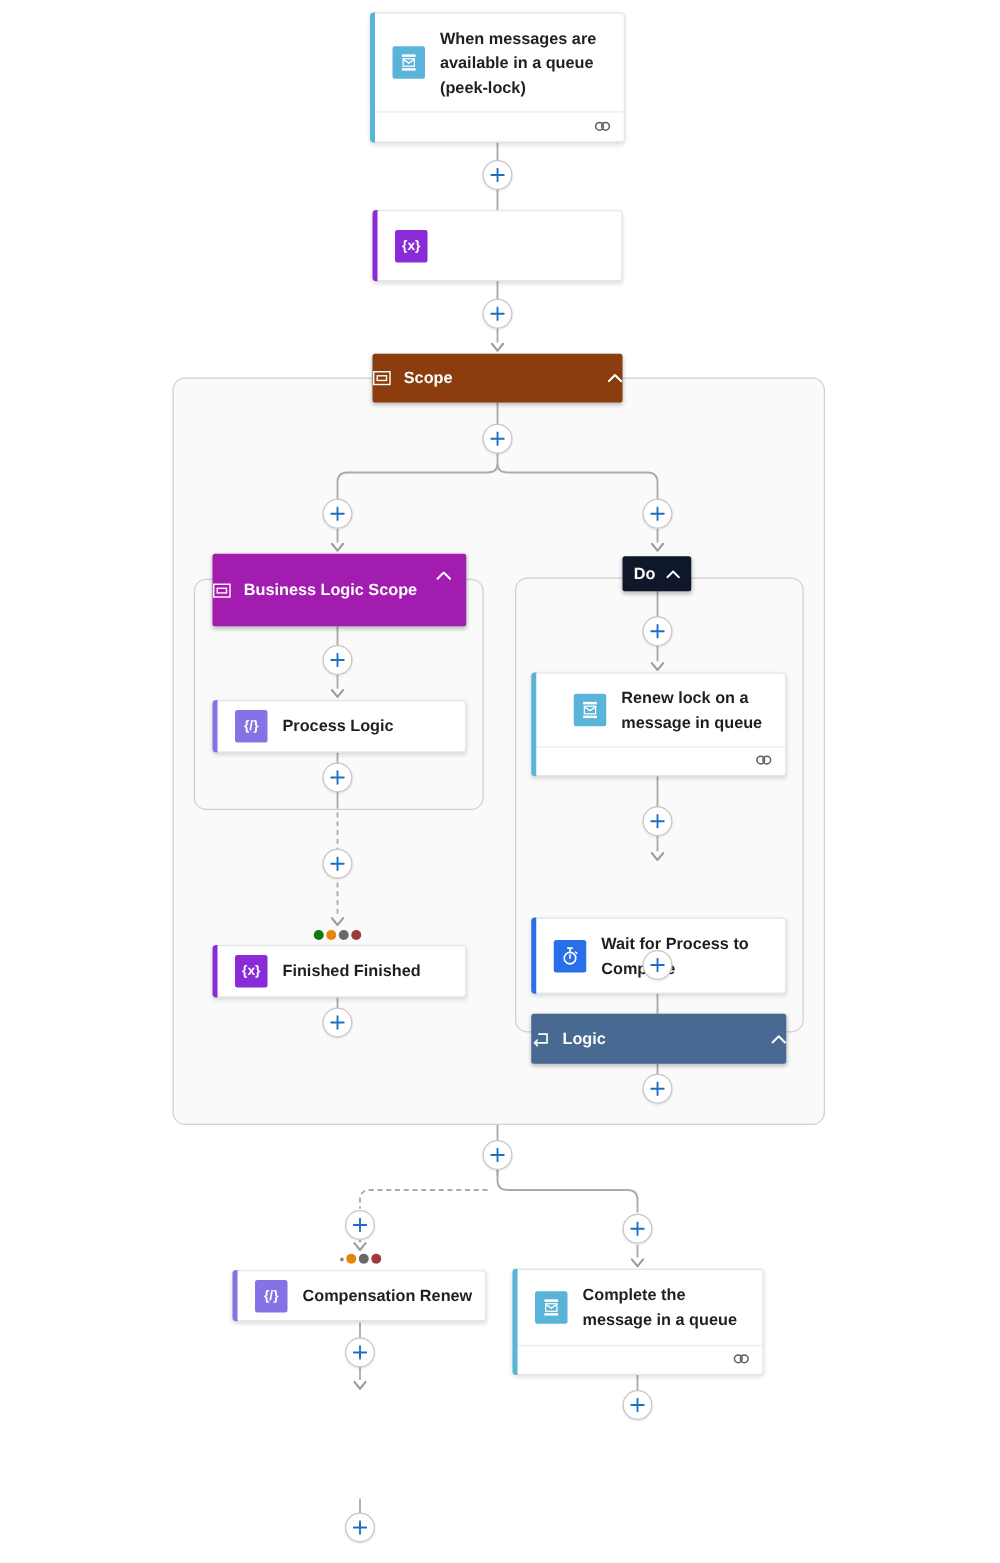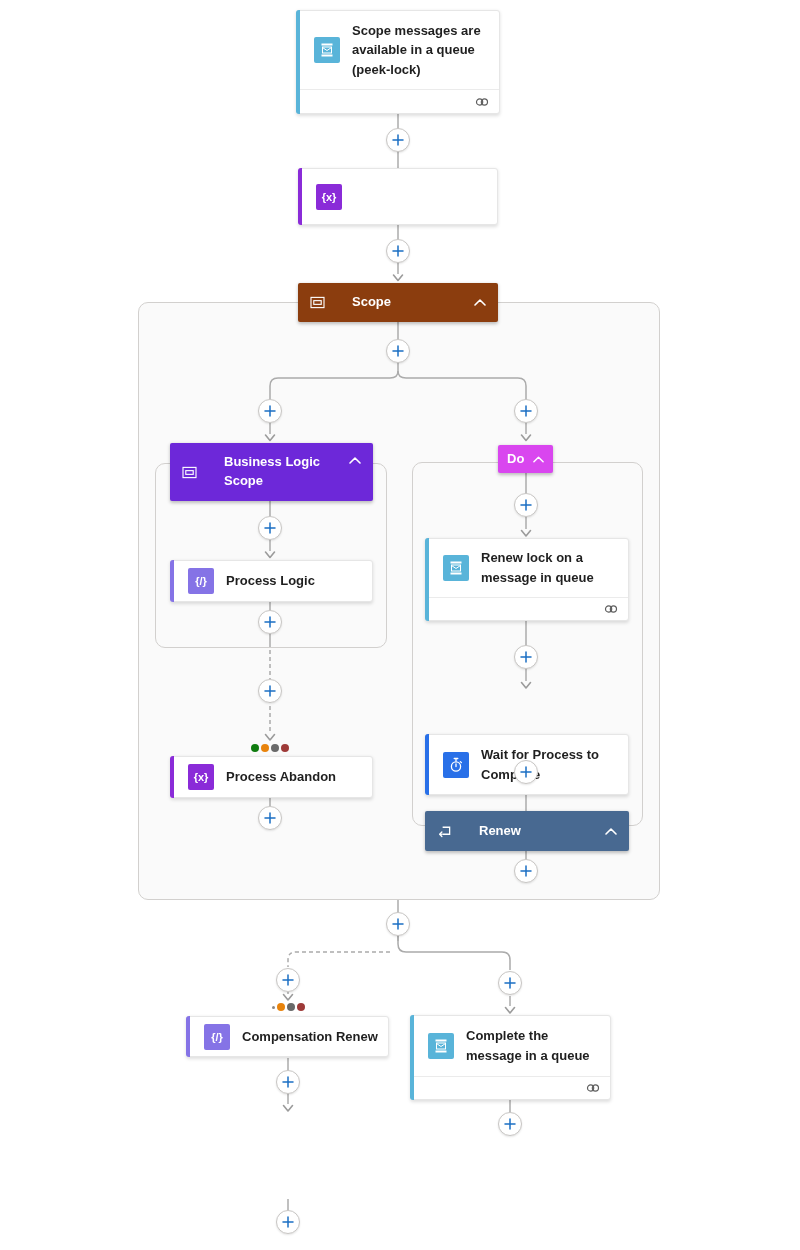--- a/index.html
+++ b/index.html
@@ -10,21 +10,21 @@
   .connectors{position:absolute;left:0;top:0;z-index:2;pointer-events:none;}
   .card{position:absolute;display:flex;flex-direction:column;background:#fff;border:1px solid #E6E6E6;
         border-radius:3px;box-shadow:0 1.6px 3.6px rgba(0,0,0,.13);z-index:3;cursor:pointer;}
   .card-main{display:flex;align-items:center;gap:12px;padding:0 10px 0 17px;}
   .accent{position:absolute;left:-1px;top:-1px;bottom:-1px;width:4px;border-radius:3px 0 0 3px;}
   .icon-box{width:26px;height:26px;border-radius:2px;display:flex;align-items:center;justify-content:center;
             flex:0 0 auto;color:#fff;font-size:11px;font-weight:700;letter-spacing:0;}
   .title{font-size:13px;font-weight:700;color:#1F1F1F;line-height:1.5;}
   .card-footer{border-top:1px solid #EBEBEB;height:24px;margin-top:auto;display:flex;align-items:center;
                justify-content:flex-end;padding:0 10px;}
-  .ghead{position:absolute;display:flex;align-items:center;gap:27px;padding:0 12px;border-radius:2px;z-index:3;
+  .ghead{position:absolute;display:flex;align-items:center;gap:10px;padding:0 0;border-radius:2px;z-index:3;
          box-shadow:0 1.6px 3.6px rgba(0,0,0,.25);cursor:pointer;color:#fff;}
   .ghead .gtitle{flex:1;font-size:13px;font-weight:700;line-height:1.45;}
   .ghead.multiline .gchev{position:absolute;right:12px;top:14px;}
   .ghead.multiline .gtitle{padding-right:16px;}
   .plus{position:absolute;width:24px;height:24px;border-radius:50%;background:#fff;border:1px solid #C8C6C4;
         box-shadow:0 1px 2px rgba(0,0,0,.1);display:flex;align-items:center;justify-content:center;z-index:4;
         cursor:pointer;color:#1B6FC4;}
   .dots{position:absolute;display:flex;align-items:center;gap:2px;z-index:3;}
   .dot{width:8px;height:8px;border-radius:50%;background:#999;}
   .dot.small{width:3px;height:3px;}
@@ -84,21 +84,21 @@
     <span class="accent" style="background-color: rgb(89, 180, 217);"></span>
     <div class="card-main" style="height:80px;">
       <span class="icon-box" style="background-color: rgb(89, 180, 217);">
         <svg width="16" height="16" viewBox="0 0 16 16">
             <rect x="2.5" y="1.5" width="11" height="2" fill="#fff"></rect>
             <rect x="2.5" y="12.5" width="11" height="2" fill="#fff"></rect>
             <rect x="3.5" y="5" width="9" height="6" fill="none" stroke="#fff"></rect>
             <path d="M3.5 5.5 L8 8.5 L12.5 5.5" fill="none" stroke="#fff"></path>
           </svg>
       </span>
-      <span class="title">Scope messages are available in a queue (peek-lock)</span>
+      <span class="title">When messages are available in a queue (peek-lock)</span>
     </div>
     <div class="card-footer">
       <span><svg width="14" height="10" viewBox="0 0 14 10">
             <circle cx="4.6" cy="5" r="3.1" fill="none" stroke="#5E5E5E" stroke-width="1.2"></circle>
             <circle cx="9.4" cy="5" r="3.1" fill="none" stroke="#5E5E5E" stroke-width="1.2"></circle>
           </svg></span>
     </div>
   </div>
 
   <div class="card" style="left:298px;top:168px;width:200px;height:57px;">
@@ -116,21 +116,21 @@
         </svg>
       </span>
     <span class="gtitle">Scope</span>
     <span class="gchev">
         <svg width="12" height="7" viewBox="0 0 12 7">
           <path d="M1 6 L6 1 L11 6" fill="none" stroke="#fff" stroke-width="1.6" stroke-linecap="round" stroke-linejoin="round"></path>
         </svg>
       </span>
   </div>
 
-  <div class="ghead multiline" style="left: 170px; top: 443px; width: 203px; height: 58px; background-color: #6d28d9;">
+  <div class="ghead multiline" style="left: 170px; top: 443px; width: 203px; height: 58px; background-color: #a21caf;">
     <span class="gicon">
         <svg width="15" height="13" viewBox="0 0 16 14">
           <rect x="1" y="1.5" width="14" height="11" fill="none" stroke="#fff" stroke-width="1.2"></rect>
           <rect x="4" y="5" width="8" height="4" fill="none" stroke="#fff" stroke-width="1.2"></rect>
         </svg>
       </span>
     <span class="gtitle">Business Logic Scope</span>
     <span class="gchev">
         <svg width="12" height="7" viewBox="0 0 12 7">
           <path d="M1 6 L6 1 L11 6" fill="none" stroke="#fff" stroke-width="1.6" stroke-linecap="round" stroke-linejoin="round"></path>
@@ -150,36 +150,36 @@
     <span class="dot" style="background-color: rgb(16, 124, 16);"></span>
     <span class="dot" style="background-color: rgb(232, 131, 12);"></span>
     <span class="dot" style="background-color: rgb(105, 105, 105);"></span>
     <span class="dot" style="background-color: rgb(158, 58, 56);"></span>
   </div>
 
   <div class="card" style="left:170px;top:756px;width:203px;height:42px;">
     <span class="accent" style="background-color: rgb(138, 43, 216);"></span>
     <div class="card-main" style="height:42px;">
       <span class="icon-box" style="background-color: rgb(138, 43, 216);">{x}</span>
-      <span class="title">Process Abandon</span>
-    </div>
-  </div>
-
-  <div class="ghead" style="left: 498px; top: 445px; width: 55px; height: 28px; padding: 0px 9px; gap: 6px; background-color: #d946ef;">
+      <span class="title">Finished Finished</span>
+    </div>
+  </div>
+
+  <div class="ghead" style="left: 498px; top: 445px; width: 55px; height: 28px; padding: 0px 9px; gap: 6px; background-color: #0f172a;">
     <span class="gtitle">Do</span>
     <span class="gchev">
         <svg width="11" height="7" viewBox="0 0 12 7">
           <path d="M1 6 L6 1 L11 6" fill="none" stroke="#fff" stroke-width="1.6" stroke-linecap="round" stroke-linejoin="round"></path>
         </svg>
       </span>
   </div>
 
   <div class="card" style="left:425px;top:538px;width:204px;height:83px;">
     <span class="accent" style="background-color: rgb(89, 180, 217);"></span>
-    <div class="card-main" style="height:59px;">
+    <div class="card-main" style="height:59px;margin-left:16px;">
       <span class="icon-box" style="background-color: rgb(89, 180, 217);">
         <svg width="16" height="16" viewBox="0 0 16 16">
             <rect x="2.5" y="1.5" width="11" height="2" fill="#fff"></rect>
             <rect x="2.5" y="12.5" width="11" height="2" fill="#fff"></rect>
             <rect x="3.5" y="5" width="9" height="6" fill="none" stroke="#fff"></rect>
             <path d="M3.5 5.5 L8 8.5 L12.5 5.5" fill="none" stroke="#fff"></path>
           </svg>
       </span>
       <span class="title">Renew lock on a message in queue</span>
     </div>
@@ -205,21 +205,21 @@
   </div>
 
   <div class="ghead" style="left: 425px; top: 811px; width: 204px; height: 40px; background-color: rgb(72, 105, 145);">
     <span class="gicon">
         <svg width="15" height="14" viewBox="0 0 16 15">
           <path d="M6 3.5 H13.5 V11 H6" fill="none" stroke="#fff" stroke-width="1.4"></path>
           <path d="M6 11 H3" stroke="#fff" stroke-width="1.4" fill="none"></path>
           <path d="M5.2 8.6 L2.8 11 L5.2 13.4" fill="none" stroke="#fff" stroke-width="1.4" stroke-linecap="round" stroke-linejoin="round"></path>
         </svg>
       </span>
-    <span class="gtitle">Renew</span>
+    <span class="gtitle">Logic</span>
     <span class="gchev">
         <svg width="12" height="7" viewBox="0 0 12 7">
           <path d="M1 6 L6 1 L11 6" fill="none" stroke="#fff" stroke-width="1.6" stroke-linecap="round" stroke-linejoin="round"></path>
         </svg>
       </span>
   </div>
 
   <div class="dots" style="left:272px;top:1003px;">
     <span class="dot small" style="background-color: rgb(138, 136, 134);"></span>
     <span class="dot" style="background-color: rgb(232, 131, 12);"></span>

